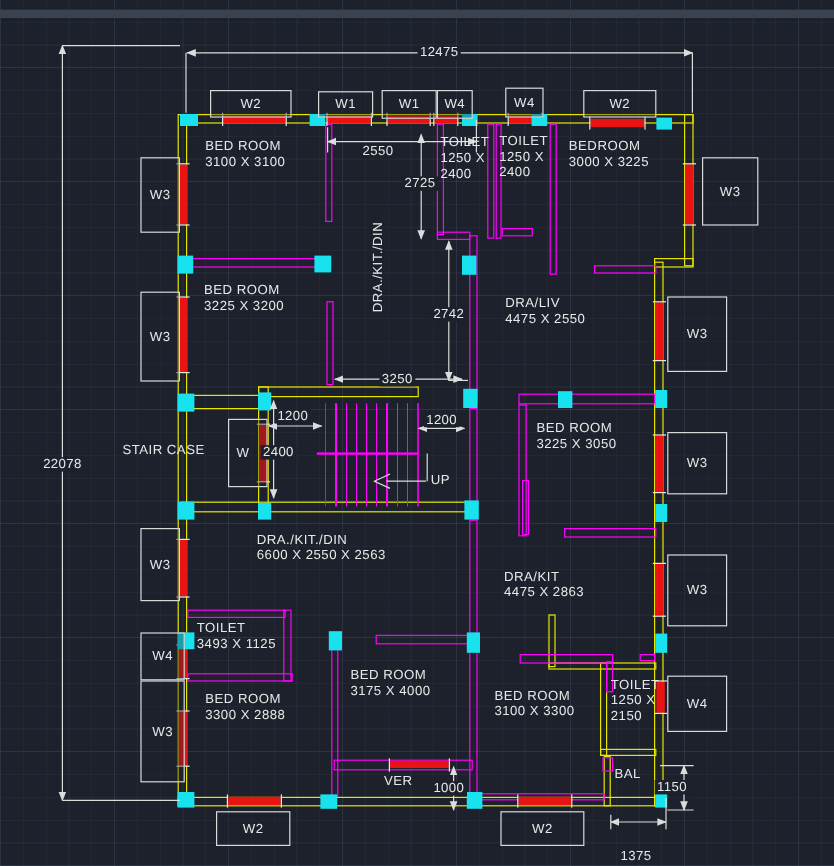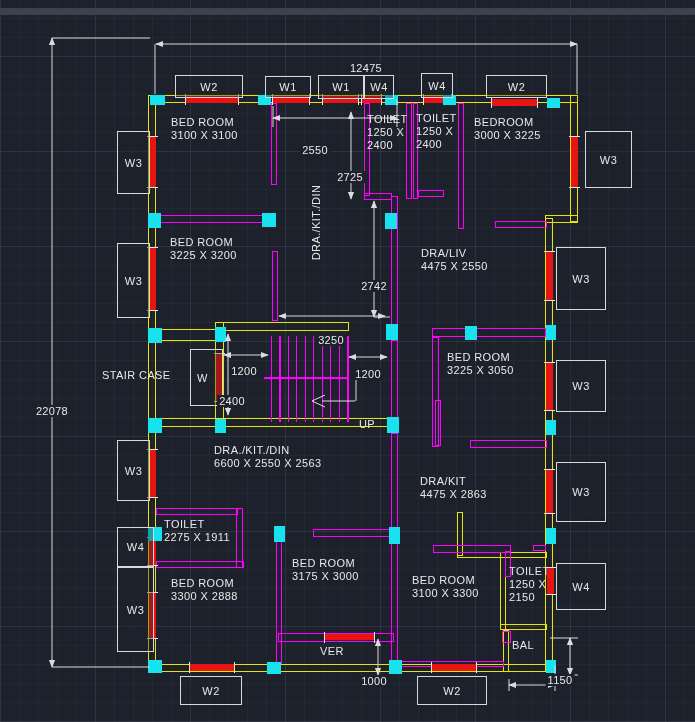--- a/index.html
+++ b/index.html
@@ -20,21 +20,21 @@
   .rh,.rv{position:absolute;background:#e81414;}
   .rh::before,.rh::after{content:"";position:absolute;top:-2px;width:1px;height:11px;background:#e8e8e8;}
   .rh::before{left:-1px}.rh::after{right:-1px}
   .rv::before,.rv::after{content:"";position:absolute;left:-2px;height:1px;width:11px;background:#e8e8e8;}
   .rv::before{top:-1px}.rv::after{bottom:-1px}
   .j{position:absolute;background:#19e2ef;}
   .wbox{position:absolute;border:1px solid #d9d9d9;box-sizing:border-box;display:flex;align-items:center;justify-content:center;font-size:11px;letter-spacing:.4px;color:#e8e8e8;background:rgba(28,33,43,.35);}
   .lbl{position:absolute;font-size:11px;line-height:13px;letter-spacing:.4px;white-space:pre-line;}
   .lbl span{display:block;}
   .vlbl{position:absolute;height:13px;font-size:11px;letter-spacing:.4px;text-align:center;transform:rotate(-90deg);}
-  .dim{position:absolute;transform:translate(-50%,-50%);background:#1c212b;padding:0 2px;font-size:11px;letter-spacing:.3px;white-space:nowrap;margin-top:24px;}
+  .dim{position:absolute;transform:translate(-50%,-50%);background:#1c212b;padding:0 2px;font-size:11px;letter-spacing:.3px;white-space:nowrap;}
   .stairs{position:absolute;left:271px;top:336px;width:77px;height:86px;
     background:repeating-linear-gradient(90deg,#ff00ff 0 1px,transparent 1px 8.5px);
     border-right:1px solid #ff00ff;}
   .landing{position:absolute;left:264px;top:377px;width:84px;height:2px;background:#ff00ff;}
   svg.dims{position:absolute;left:0;top:0;pointer-events:none;}
 </style>
 </head>
 <body>
 
 <div id="canvas">
@@ -233,23 +233,23 @@
   <div class="lbl" style="left:367px;top:113px;width:48px"><span>TOILET</span><span>1250 X 2400</span></div>
   <div class="lbl" style="left:416px;top:112px;width:48px"><span>TOILET</span><span>1250 X 2400</span></div>
   <div class="lbl" style="left:474px;top:116px"><span>BEDROOM</span><span>3000 X 3225</span></div>
   <div class="lbl" style="left:170px;top:236px"><span>BED ROOM</span><span>3225 X 3200</span></div>
   <div class="vlbl" style="left:251px;top:216px;width:130px">DRA./KIT./DIN</div>
   <div class="lbl" style="left:421px;top:247px"><span>DRA/LIV</span><span>4475 X 2550</span></div>
   <div class="lbl" style="left:447px;top:351px"><span>BED ROOM</span><span>3225 X 3050</span></div>
   <div class="lbl" style="left:102px;top:369px"><span>STAIR CASE</span></div>
   <div class="lbl" style="left:214px;top:444px"><span>DRA./KIT./DIN</span><span>6600 X 2550 X 2563</span></div>
   <div class="lbl" style="left:420px;top:475px"><span>DRA/KIT</span><span>4475 X 2863</span></div>
-  <div class="lbl" style="left:164px;top:518px"><span>TOILET</span><span>2275 X 1911</span></div>
+  <div class="lbl" style="left:164px;top:518px"><span>TOILET</span><span>3493 X 1125</span></div>
   <div class="lbl" style="left:171px;top:577px"><span>BED ROOM</span><span>3300 X 2888</span></div>
-  <div class="lbl" style="left:292px;top:557px"><span>BED ROOM</span><span>3175 X 3000</span></div>
+  <div class="lbl" style="left:292px;top:557px"><span>BED ROOM</span><span>3175 X 4000</span></div>
   <div class="lbl" style="left:412px;top:574px"><span>BED ROOM</span><span>3100 X 3300</span></div>
   <div class="lbl" style="left:509px;top:565px;width:48px"><span>TOILET</span><span>1250 X 2150</span></div>
   <div class="lbl" style="left:320px;top:645px"><span>VER</span></div>
   <div class="lbl" style="left:512px;top:639px"><span>BAL</span></div>
 
   <div class="dim" style="left:366px;top:44px">12475</div>
   <div class="dim" style="left:52px;top:387px">22078</div>
   <div class="dim" style="left:315px;top:126px">2550</div>
   <div class="dim" style="left:350px;top:153px">2725</div>
   <div class="dim" style="left:374px;top:262px">2742</div>

